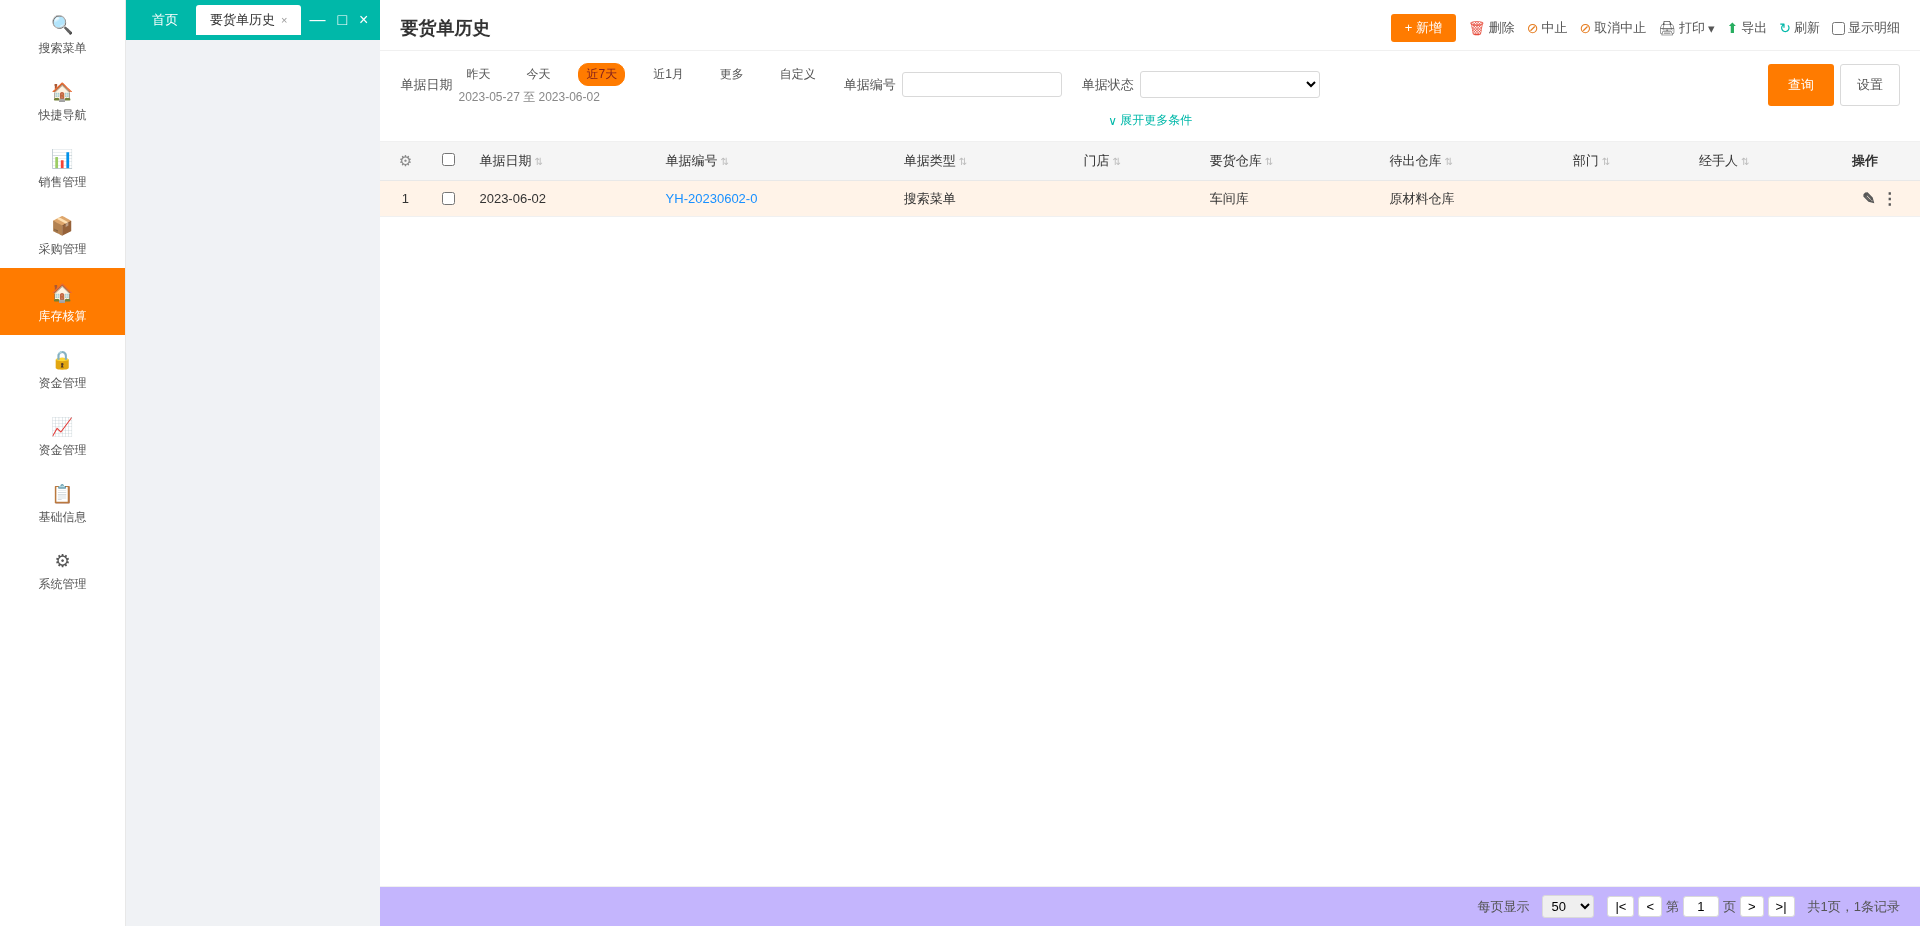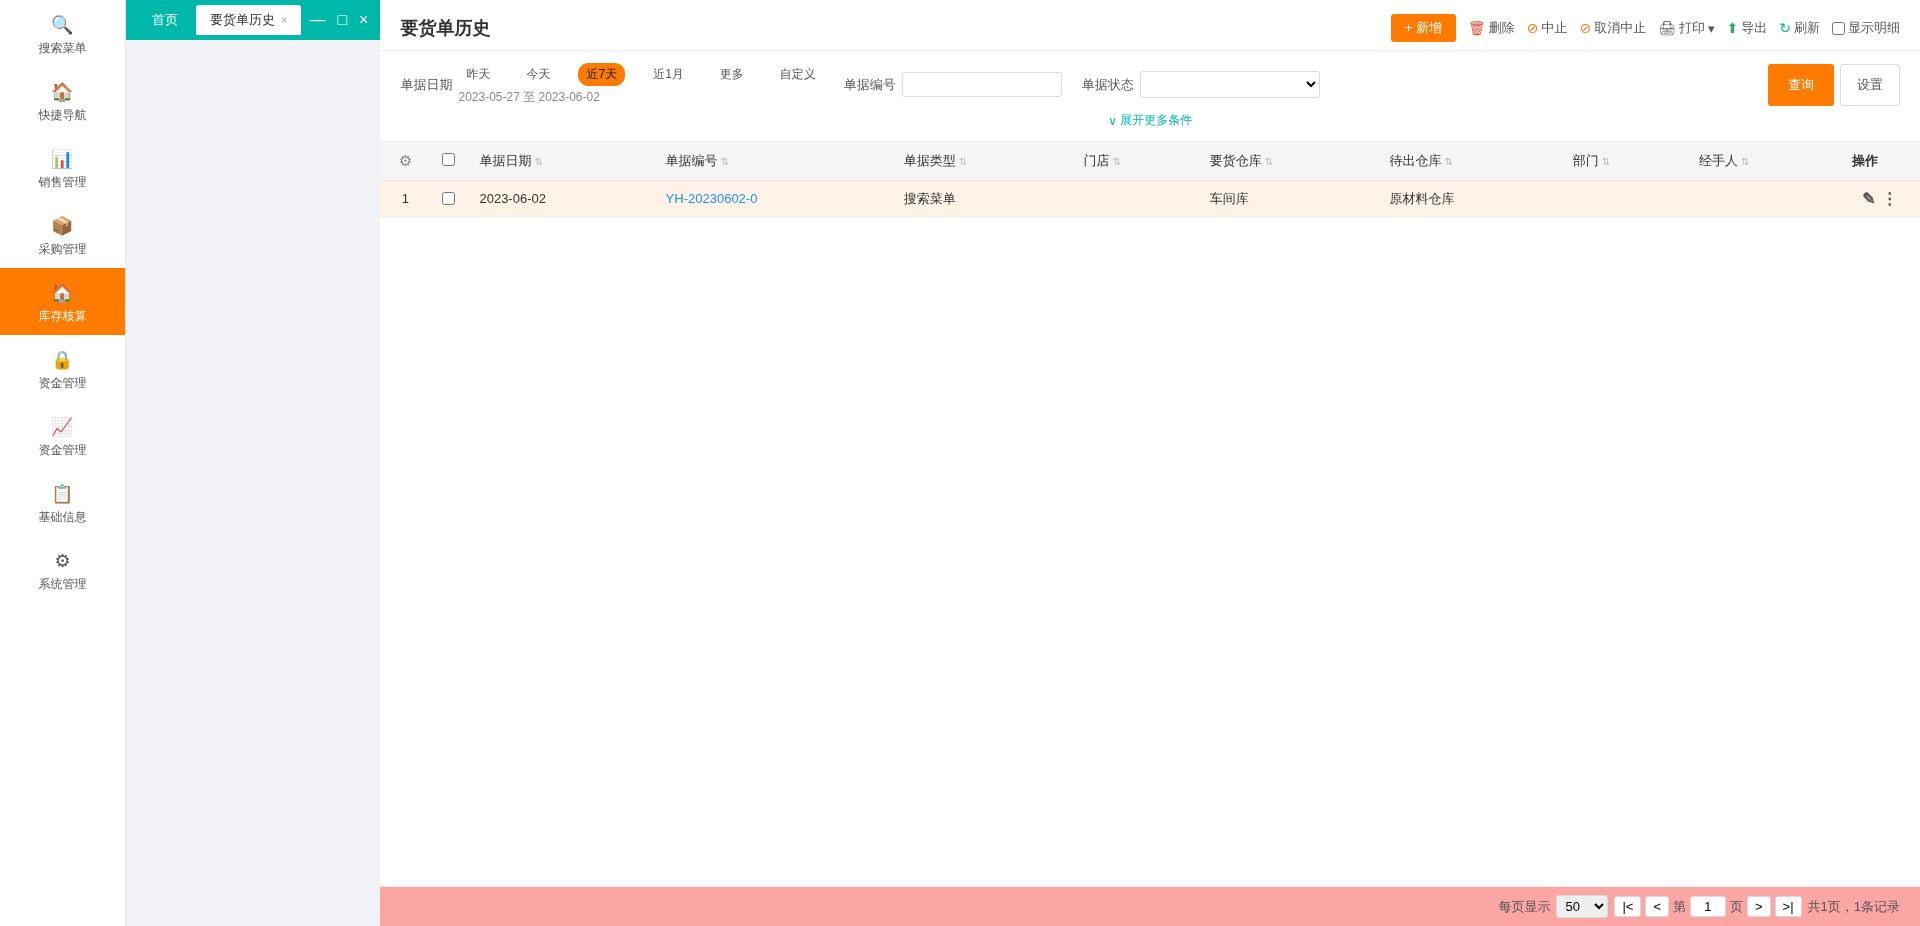--- a/index.html
+++ b/index.html
@@ -144,21 +144,21 @@
       padding: 2px 7px;
       border-radius: 10px;
       cursor: pointer;
       font-size: 12px;
       color: #555;
       background: transparent;
       border: 1px solid transparent;
     }
     .date-btn.active {
       background: #ff7b00;
-      color: #0f172a;
+      color: #7f1d1d;
       border-color: #ff7b00;
       border-radius: 10px;
     }
     .date-range { font-size: 12px; color: #888; margin-top: 3px; }
     .filter-input {
       border: 1px solid #d9d9d9;
       border-radius: 3px;
       padding: 4px 8px;
       font-size: 13px;
       width: 160px;
@@ -262,25 +262,25 @@
       color: #333;
       flex-shrink: 0;
     }
 
     
     .pagination {
       display: flex;
       align-items: center;
       justify-content: flex-end;
       padding: 8px 20px;
-      gap: 6px;
+      gap: 13px;
       font-size: 13px;
       color: #555;
       border-top: 1px solid #f0f0f0;
-      background: #fca5a5;
+      background: #c4b5fd;
       flex-shrink: 0;
     }
     .pagination-label { color: #555; }
     .pagination-select {
       border: 1px solid #d9d9d9;
       border-radius: 3px;
       padding: 2px 4px;
       font-size: 13px;
       outline: none;
     }

